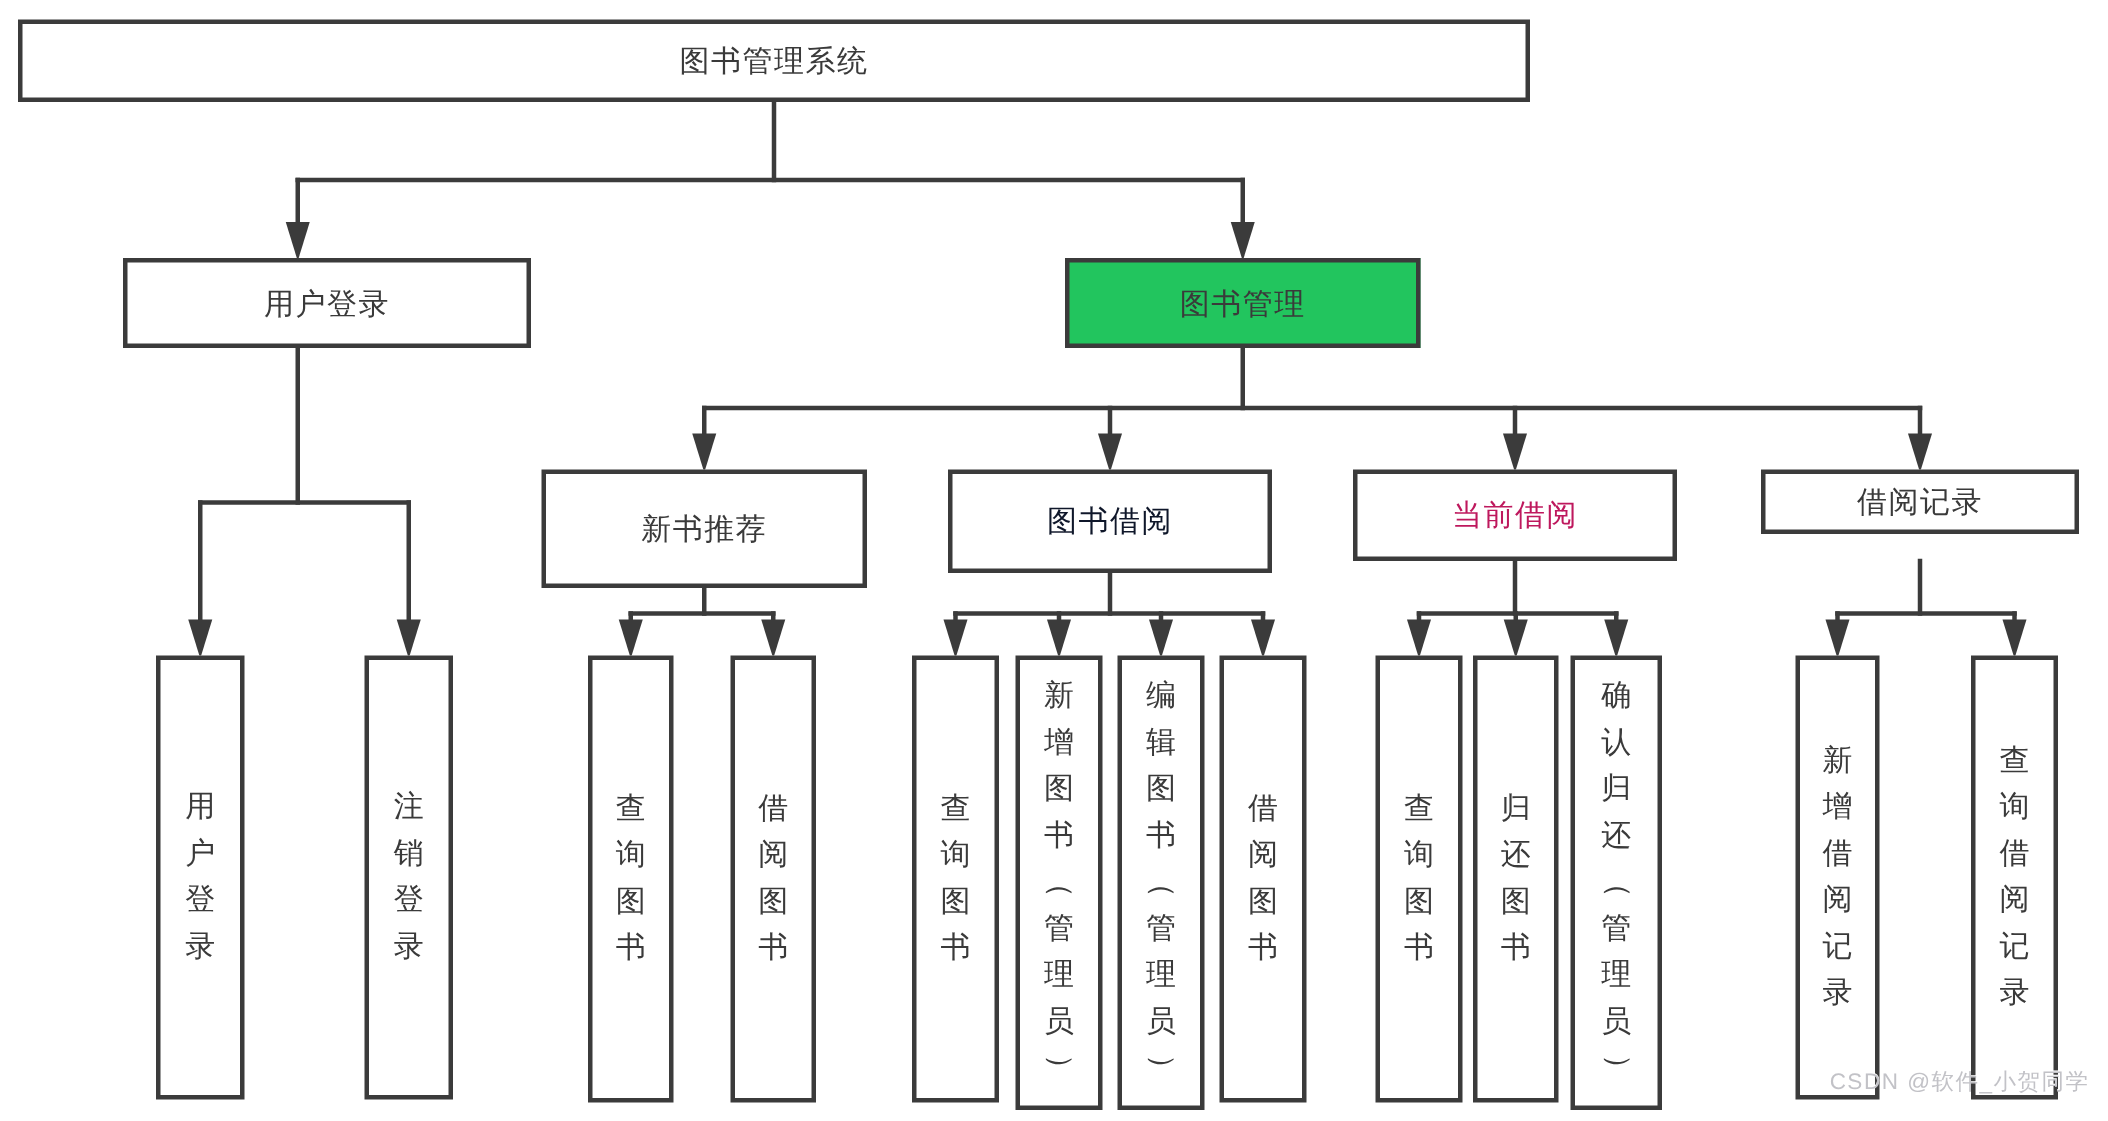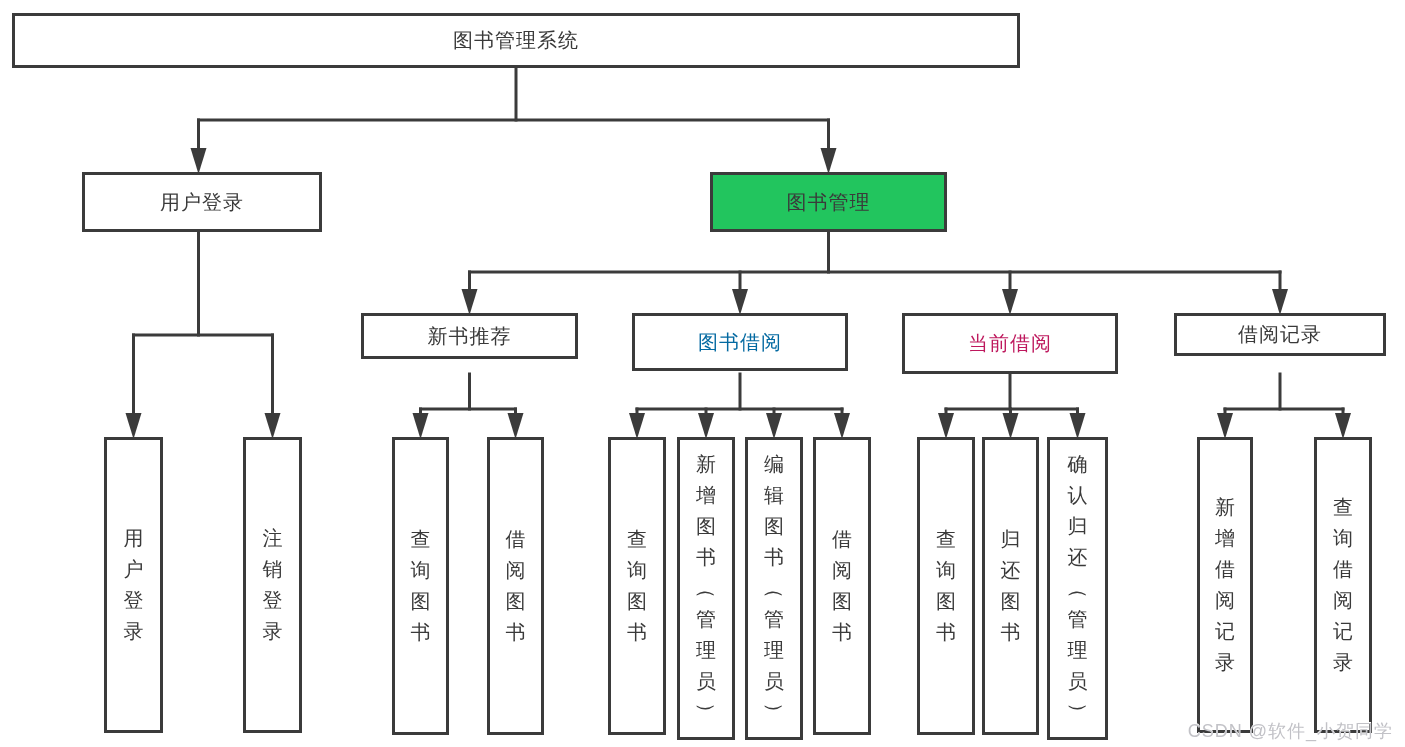--- a/index.html
+++ b/index.html
@@ -47,22 +47,22 @@
     height: 31px;
     text-align: center;
     font-size: 20px;
   }
   .node .char.rot90 {
     transform: rotate(90deg);
   }
   .watermark {
     position: absolute;
     right: 12px;
-    bottom: 4px;
-    font-size: 18px;
+    bottom: 16px;
+    font-size: 15px;
     letter-spacing: 1px;
     color: #c2c2c7;
     text-shadow: 0 -1px 0 #ffffff;
     white-space: nowrap;
     z-index: 5;
   }
 </style>
 </head>
 <body>
 
@@ -132,30 +132,30 @@
         <line x1="1225" y1="409" x2="1225" y2="417" stroke="#3b3b3b" stroke-width="3" stroke-linecap="square"></line>
         <polygon points="1217,413 1233,413 1225,439" fill="#3b3b3b"></polygon>
         <line x1="1343" y1="409" x2="1343" y2="417" stroke="#3b3b3b" stroke-width="3" stroke-linecap="square"></line>
         <polygon points="1335,413 1351,413 1343,439" fill="#3b3b3b"></polygon>
       </g>
     </svg>
   <div id="nodes">
       <div class="node" style="left: 12px; top: 13px; width: 1008px; height: 55px; border-color: rgb(59, 59, 59); background: rgb(255, 255, 255); color: rgb(58, 58, 58);">
         <span class="hlabel">图书管理系统</span>
       </div>
-      <div class="node" style="left: 82px; top: 172px; width: 240px; height: 60px; border-color: rgb(59, 59, 59); background: rgb(255, 255, 255); color: rgb(58, 58, 58);">
+      <div class="node" style="left: 82px; top: 172px; width: 272px; height: 60px; border-color: rgb(59, 59, 59); background: rgb(255, 255, 255); color: rgb(58, 58, 58);">
         <span class="hlabel">用户登录</span>
       </div>
       <div class="node" style="left: 710px; top: 172px; width: 237px; height: 60px; border-color: rgb(59, 59, 59); background: #22c55e; color: rgb(58, 58, 58);">
         <span class="hlabel">图书管理</span>
       </div>
-      <div class="node" style="left: 361px; top: 313px; width: 217px; height: 46px; border-color: rgb(59, 59, 59); background: rgb(255, 255, 255); color: rgb(58, 58, 58);">
+      <div class="node" style="left: 361px; top: 313px; width: 217px; height: 79px; border-color: rgb(59, 59, 59); background: rgb(255, 255, 255); color: rgb(58, 58, 58);">
         <span class="hlabel">新书推荐</span>
       </div>
-      <div class="node" style="left: 632px; top: 313px; width: 216px; height: 58px; border-color: rgb(59, 59, 59); background: rgb(255, 255, 255); color: #0369a1;">
+      <div class="node" style="left: 632px; top: 313px; width: 216px; height: 69px; border-color: rgb(59, 59, 59); background: rgb(255, 255, 255); color: #0f172a;">
         <span class="hlabel">图书借阅</span>
       </div>
       <div class="node" style="left: 902px; top: 313px; width: 216px; height: 61px; border-color: rgb(59, 59, 59); background: rgb(255, 255, 255); color: #be185d;">
         <span class="hlabel">当前借阅</span>
       </div>
       <div class="node" style="left: 1174px; top: 313px; width: 212px; height: 43px; border-color: rgb(59, 59, 59); background: rgb(255, 255, 255); color: rgb(58, 58, 58);">
         <span class="hlabel">借阅记录</span>
       </div>
       <div class="node vertical" style="left: 104px; top: 437px; width: 59px; height: 296px; border-color: rgb(59, 59, 59); background: rgb(255, 255, 255); color: rgb(58, 58, 58);">
         <span class="char">用</span>

